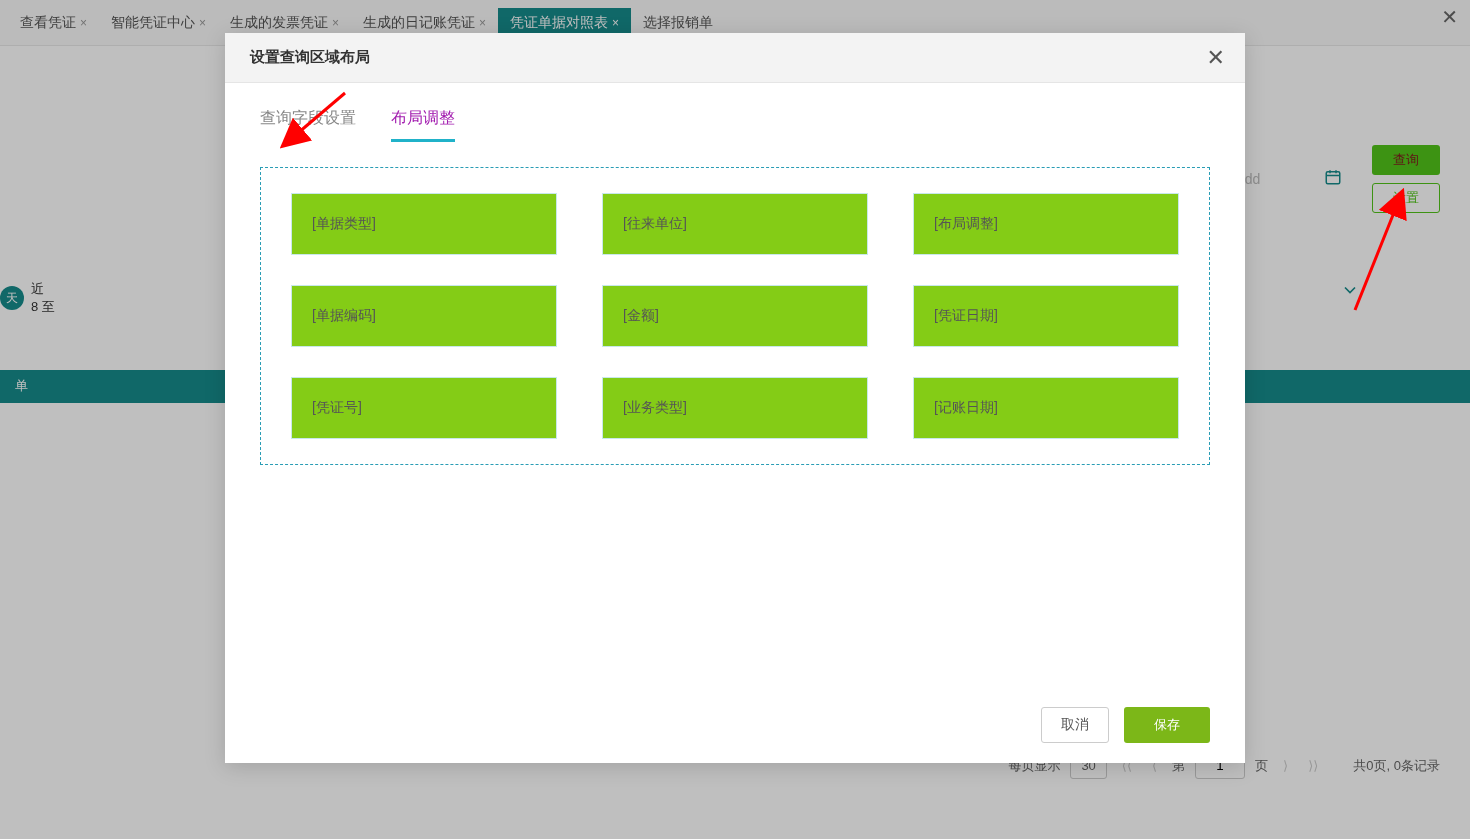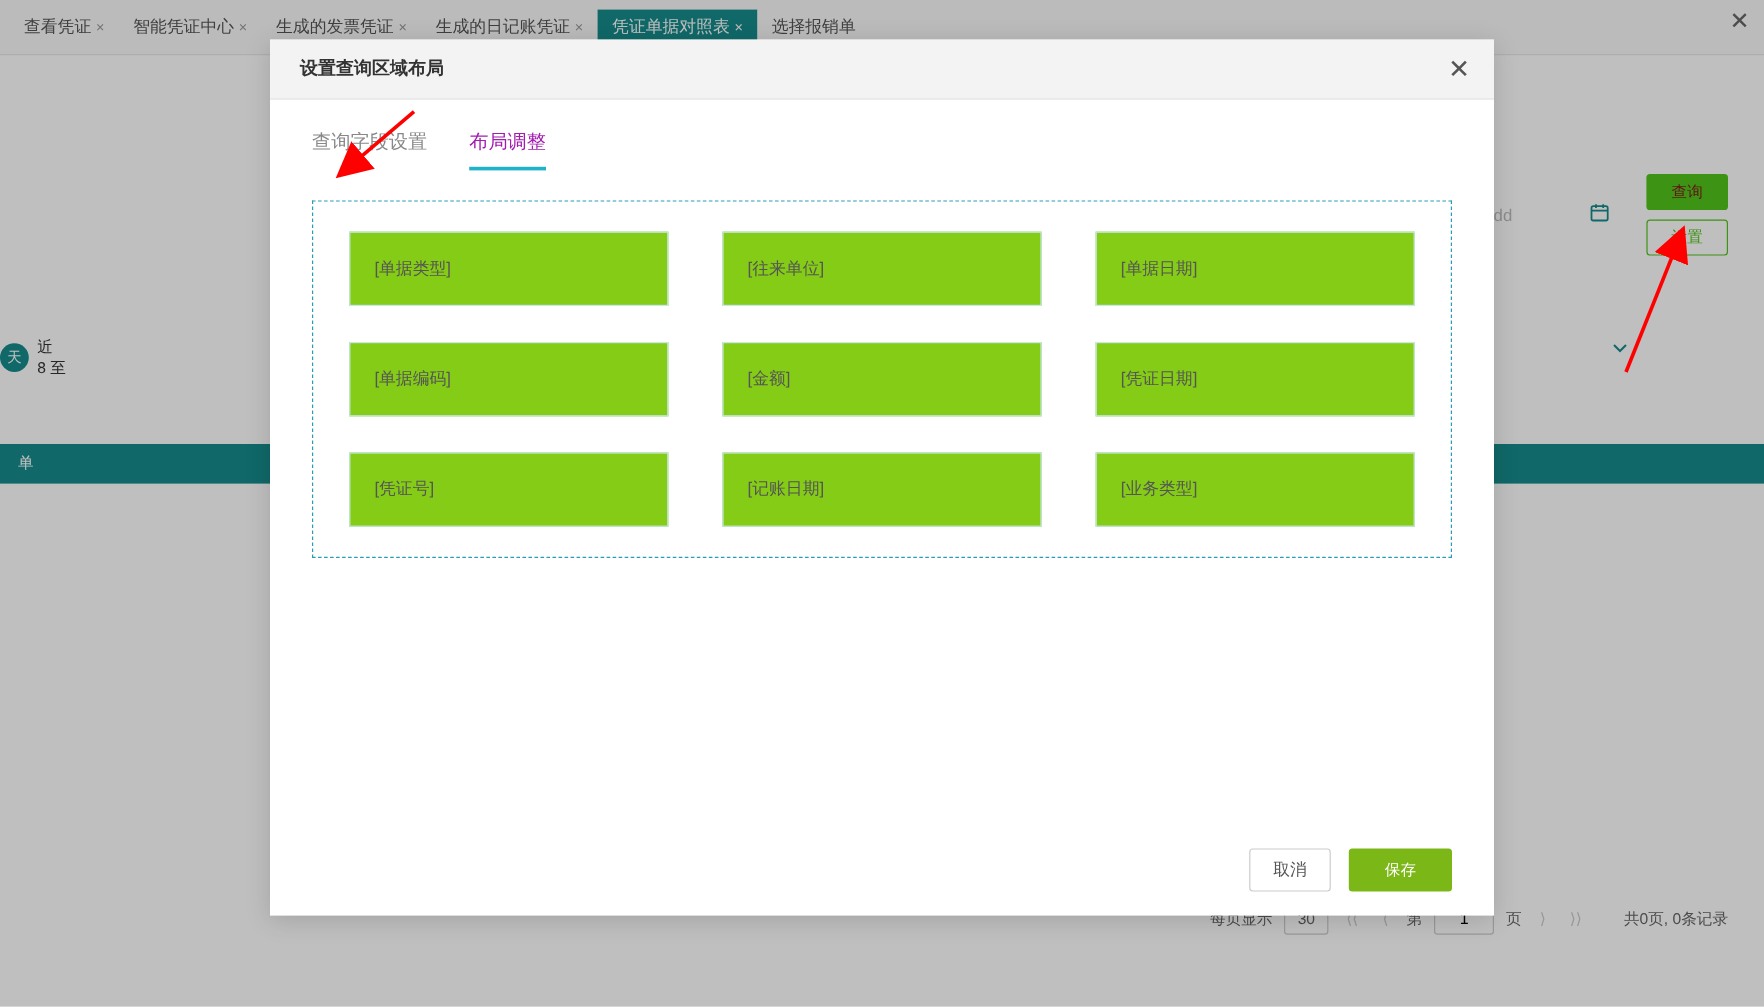--- a/index.html
+++ b/index.html
@@ -402,27 +402,27 @@
       <span class="modal-close">✕</span>
     </div>
     <div class="modal-body">
       <div class="modal-tabs">
         <div class="modal-tab">查询字段设置</div>
         <div class="modal-tab active">布局调整</div>
       </div>
       <div class="layout-container">
         <div class="layout-item">[单据类型]</div>
         <div class="layout-item">[往来单位]</div>
-        <div class="layout-item">[单据日期]</div>
+        <div class="layout-item">[布局调整]</div>
         <div class="layout-item">[单据编码]</div>
         <div class="layout-item">[金额]</div>
         <div class="layout-item">[凭证日期]</div>
         <div class="layout-item">[凭证号]</div>
+        <div class="layout-item">[业务类型]</div>
         <div class="layout-item">[记账日期]</div>
-        <div class="layout-item">[业务类型]</div>
       </div>
     </div>
     <div class="modal-footer">
       <button class="btn-cancel">取消</button>
       <button class="btn-save">保存</button>
     </div>
   </div>
 </div>
 
 <div class="arrow" style="left:290px;top:88px;">

